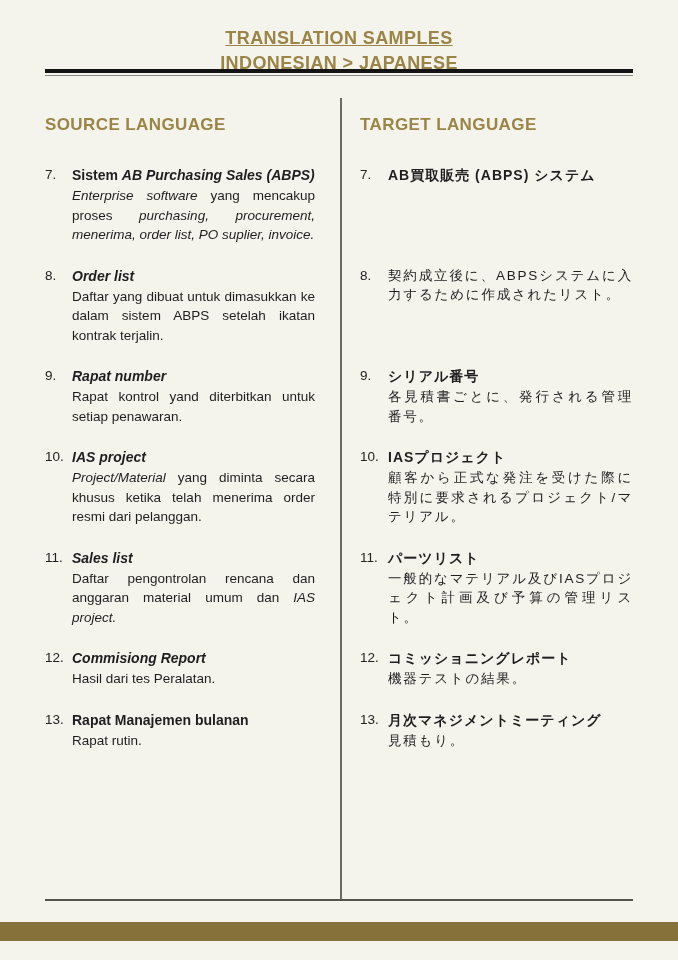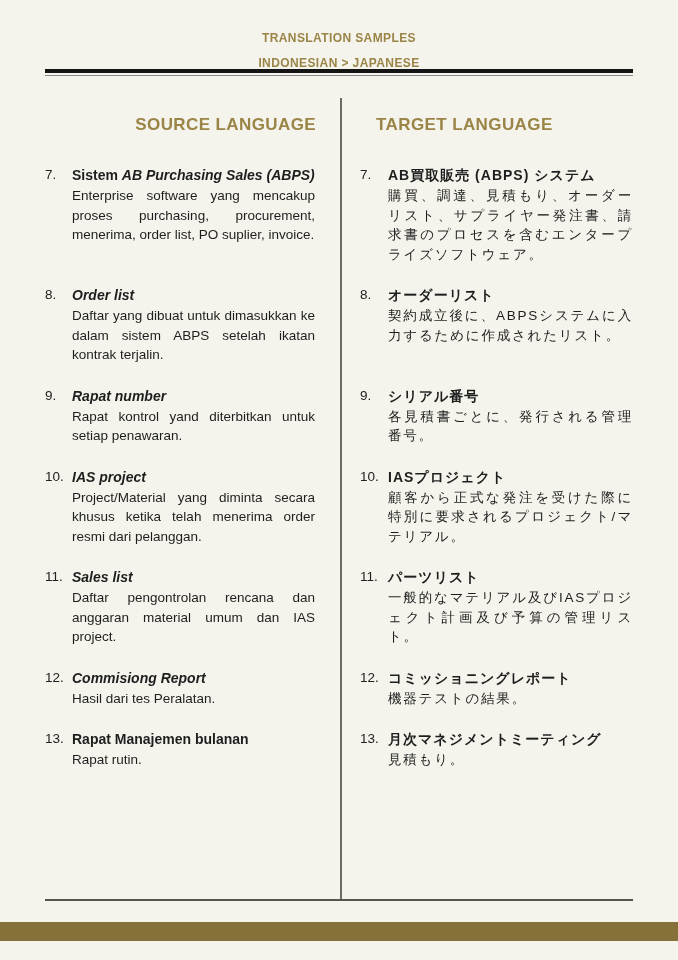--- a/index.html
+++ b/index.html
@@ -19,43 +19,44 @@
     width:678px;height:960px;overflow:hidden;
     background:var(--background);
     display:flex;flex-direction:column;
     margin:0 auto;position:relative;
     color:var(--text);
   }
   
   .header{padding-top:26px;height:62px;text-align:center;}
   .header .h-line{
     color:var(--accent-gold);
-    font-weight:700;font-size:12px;letter-spacing:0.4px;
+    font-weight:700;font-size:18px;letter-spacing:0.4px;
     line-height:25px;
+    text-decoration:underline;
   }
   
   .top-rule{margin:7px 45px 0 45px;height:7px;}
   .top-rule .thick{height:4px;background:var(--rule-dark);}
   .top-rule .thin{height:1px;background:var(--rule-thin);margin-top:2px;}
   
   .columns{
     margin:22px 45px 0 45px;height:801px;position:relative;
     display:flex;flex-direction:column;
   }
   .vdivider{
     position:absolute;left:295px;top:0;bottom:0;width:2px;
     background:var(--divider-gray);
   }
   .col-headers{display:flex;margin-top:17px;}
   .col-headers .col-h{
     color:var(--accent-gold);font-weight:700;font-size:17px;
     letter-spacing:0.4px;
   }
-  .col-h.src{width:295px;padding-right:24px;text-align:right;}
-  .col-h.tgt{flex:1;padding-left:36px;}
+  .col-h.src{width:295px;padding-right:24px;}
+  .col-h.tgt{flex:1;padding-left:20px;}
   .rows{margin-top:30px;}
   .row{display:flex;margin-bottom:21px;}
   .cell{display:flex;align-items:flex-start;}
   .cell.src{width:295px;padding-right:25px;}
   .cell.tgt{flex:1;padding-left:20px;}
   .num{
     width:27px;flex:0 0 27px;font-size:13.5px;line-height:20px;
     color:#222;
   }
   .cell.tgt .num{width:28px;flex-basis:28px;}
@@ -63,21 +64,21 @@
   .title{
     font-weight:700;font-size:14px;line-height:20px;margin-bottom:1px;
   }
   .body{
     font-size:13.5px;line-height:19.5px;text-align:justify;
   }
   .cell.tgt .title{letter-spacing:1px;}
   .cell.tgt .body{letter-spacing:1.8px;}
   .seg-n{font-style:normal;font-weight:inherit;}
   .seg-b{font-weight:700;margin-top:18px;}
-  .seg-i{margin-top:40px;}
+  .seg-i{font-style:italic;margin-top:40px;}
   .seg-bi{font-weight:700;font-style:italic;}
   
   .bottom-rule{height:2px;margin:0 45px;background:var(--bottom-rule);}
   .footer-spacer{height:21px;}
   .gold-band{height:19px;background:var(--footer-band);}
 </style>
 </head>
 <body>
 
 <div class="page">
@@ -106,37 +107,35 @@
       <div class="num">7.</div>
       <div class="itm">
         <div class="title"><span class="seg-b">Sistem </span><span class="seg-bi">AB Purchasing Sales (ABPS)</span></div>
         <div class="body"><span class="seg-i">Enterprise software</span><span class="seg-n"> yang mencakup proses </span><span class="seg-i">purchasing, procurement, menerima, order list, PO suplier, invoice.</span></div>
       </div>
     </div>
     <div class="cell tgt">
       <div class="num">7.</div>
       <div class="itm">
         <div class="title">AB買取販売 (ABPS) システム</div>
-        <div class="body">購買、調達、見積もり、オーダーリスト、サプライヤー発注書、請求書のプロセスを含むエンタープライズソフトウェア。</div>
       </div>
     </div>
   </div>
 
   <div class="row">
     <div class="cell src">
       <div class="num">8.</div>
       <div class="itm">
         <div class="title"><span class="seg-bi">Order list</span></div>
         <div class="body"><span class="seg-n">Daftar yang dibuat untuk dimasukkan ke dalam sistem ABPS setelah ikatan kontrak terjalin.</span></div>
       </div>
     </div>
     <div class="cell tgt">
       <div class="num">8.</div>
       <div class="itm">
-        <div class="title">オーダーリスト</div>
         <div class="body">契約成立後に、ABPSシステムに入力するために作成されたリスト。</div>
       </div>
     </div>
   </div>
 
   <div class="row">
     <div class="cell src">
       <div class="num">9.</div>
       <div class="itm">
         <div class="title"><span class="seg-bi">Rapat number</span></div>

